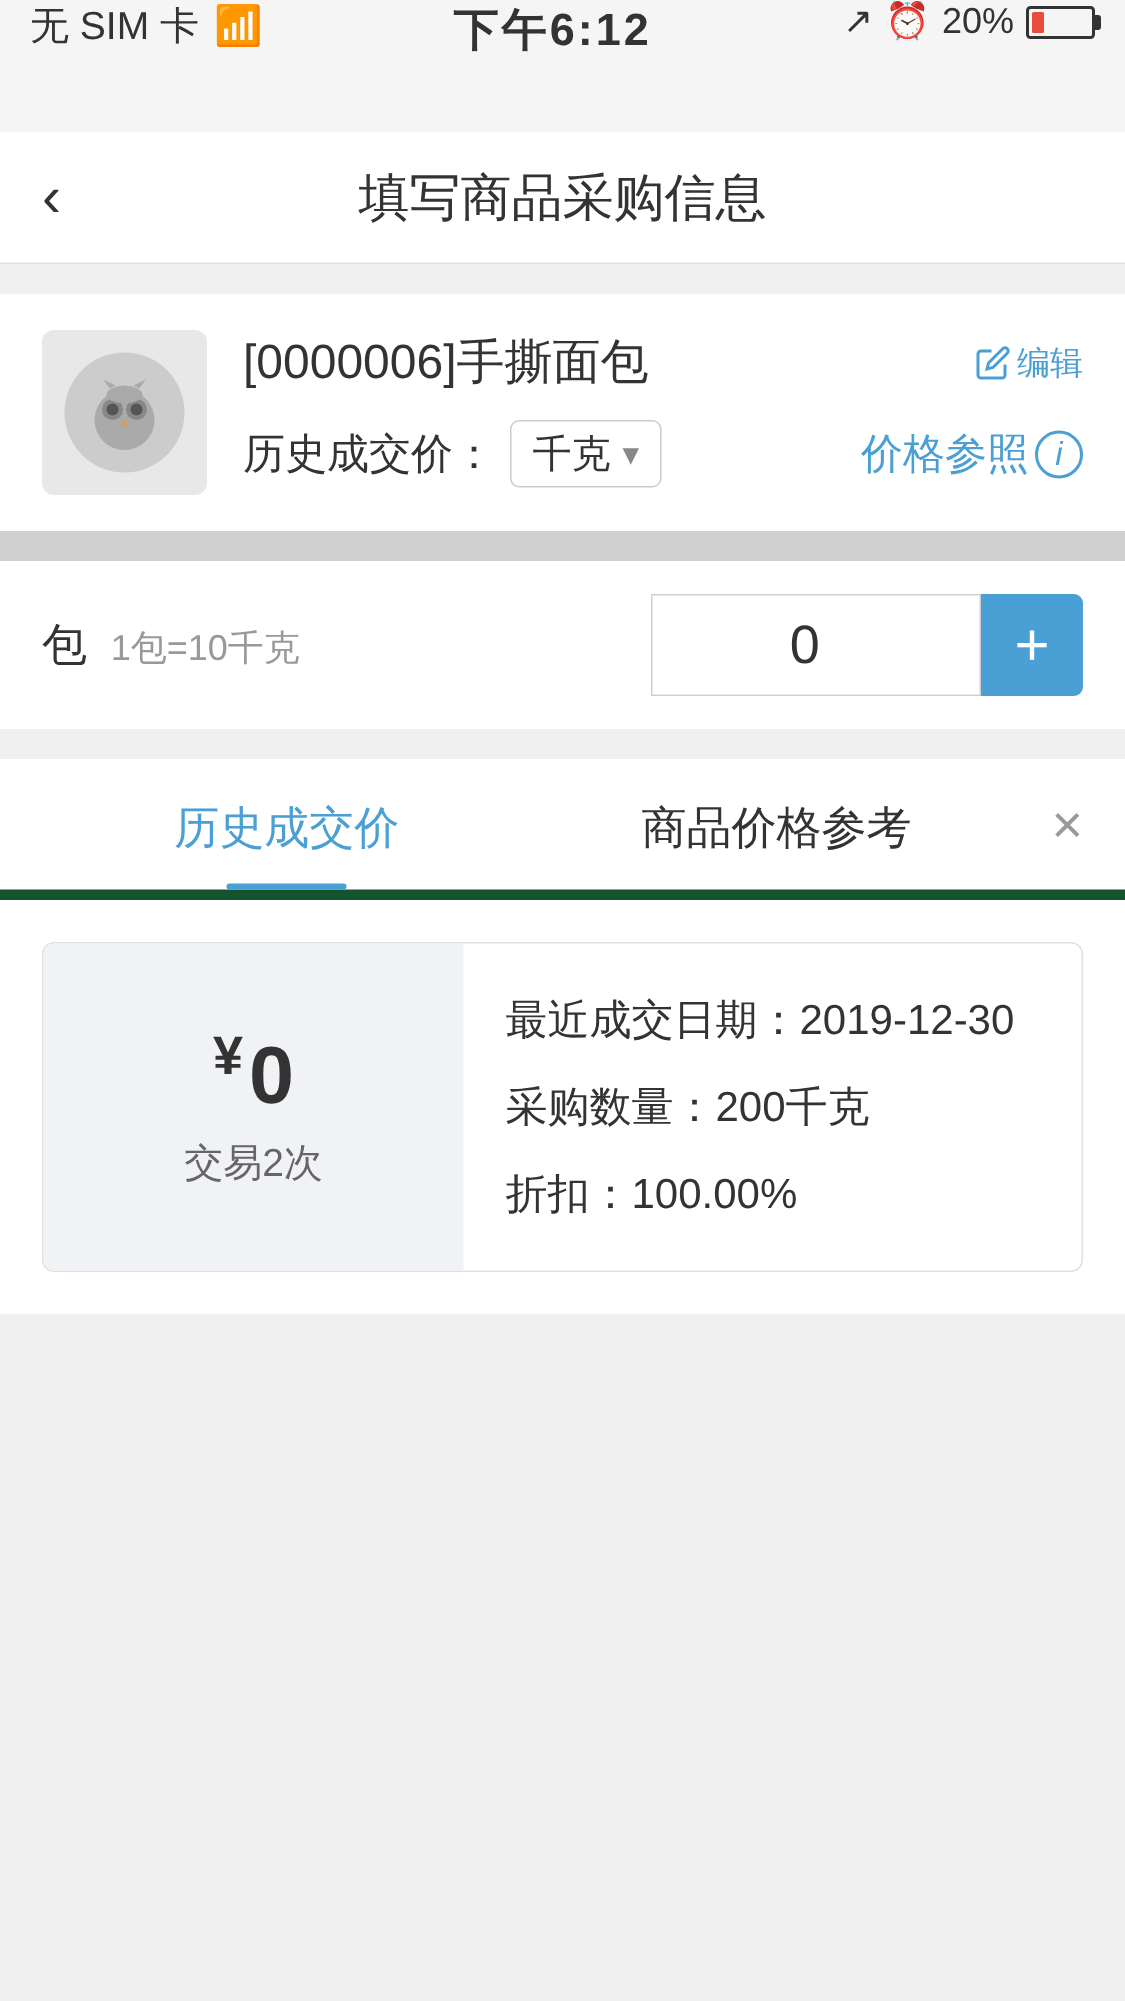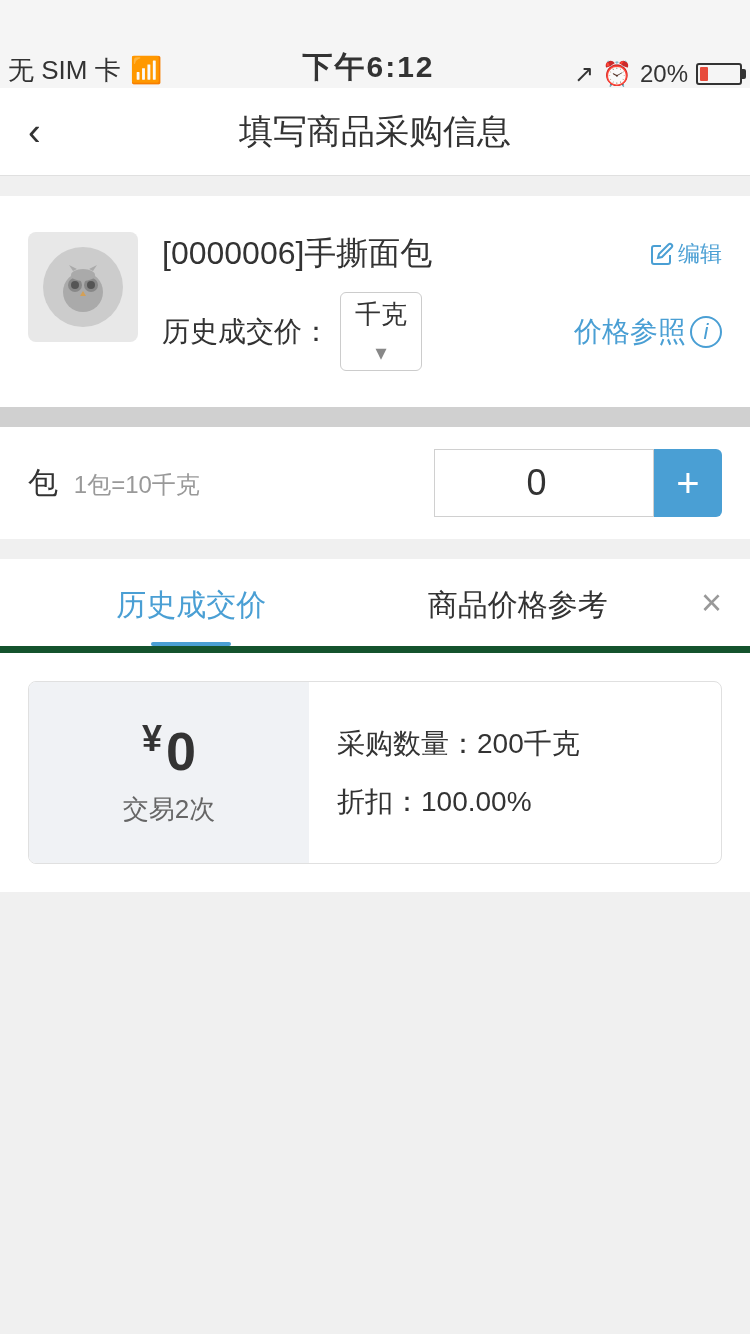--- a/index.html
+++ b/index.html
@@ -12,23 +12,23 @@
       font-size: 28px;
       color: #333;
     }
 
     
     .status-bar {
       width: 750px;
       height: 88px;
       background: #f5f5f5;
       display: flex;
-      align-items: flex-end;
+      align-items: flex-start;
       justify-content: space-between;
-      padding: 0 8px;
+      padding: 0 20px;
       font-size: 28px;
       font-weight: 500;
     }
     .status-left {
       display: flex;
       align-items: center;
       gap: 10px;
       font-size: 26px;
     }
     .status-center {
@@ -92,21 +92,21 @@
     .nav-title {
       font-size: 34px;
       font-weight: 500;
       color: #333;
     }
 
     
     .product-card {
       background: #fff;
       margin-top: 20px;
-      padding: 36px 28px;
+      padding: 24px 28px;
       display: flex;
       align-items: flex-start;
       gap: 24px;
     }
     .product-image {
       width: 110px;
       height: 110px;
       background: #e8e8e8;
       border-radius: 8px;
       display: flex;
@@ -160,21 +160,20 @@
     .unit-selector {
       display: inline-flex;
       align-items: center;
       border: 1px solid #ccc;
       border-radius: 6px;
       padding: 4px 14px;
       font-size: 26px;
       color: #333;
       gap: 8px;
       background: #fff;
-      flex-direction: column;
     }
     .unit-selector .chevron {
       font-size: 22px;
       color: #888;
     }
     .price-ref {
       font-size: 28px;
       color: #4a9fd4;
       display: flex;
       align-items: center;
@@ -433,20 +432,23 @@
 <div class="history-section">
   <div class="history-card">
     <div class="history-left">
       <div class="history-price">
         <span class="history-price-symbol">¥</span><span>0</span>
       </div>
       <div class="history-trades">交易2次</div>
     </div>
     <div class="history-right">
       <div class="history-detail-row">
+        <span>最近成交日期：</span><span>2019-12-30</span>
+      </div>
+      <div class="history-detail-row">
         <span>采购数量：</span><span>200千克</span>
       </div>
       <div class="history-detail-row">
         <span>折扣：</span><span>100.00%</span>
       </div>
     </div>
   </div>
 </div>
 
 <div class="main-content"></div>

